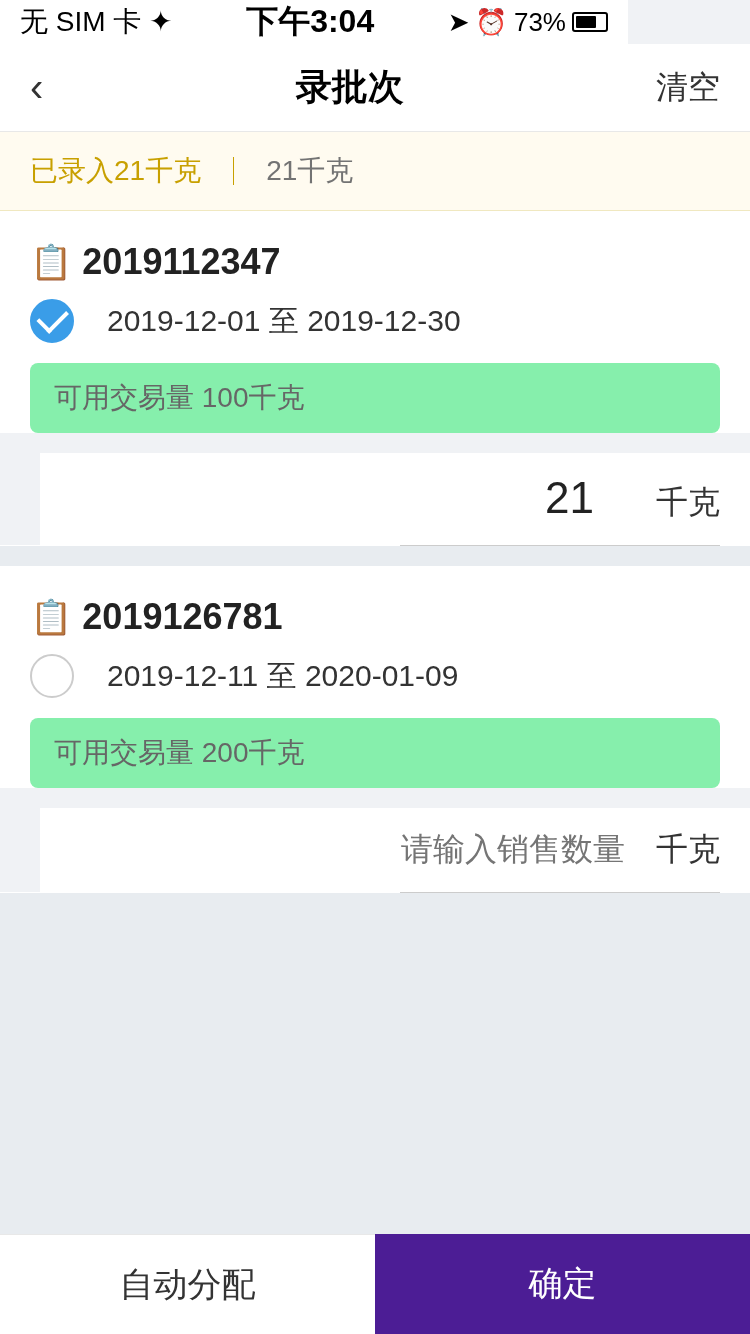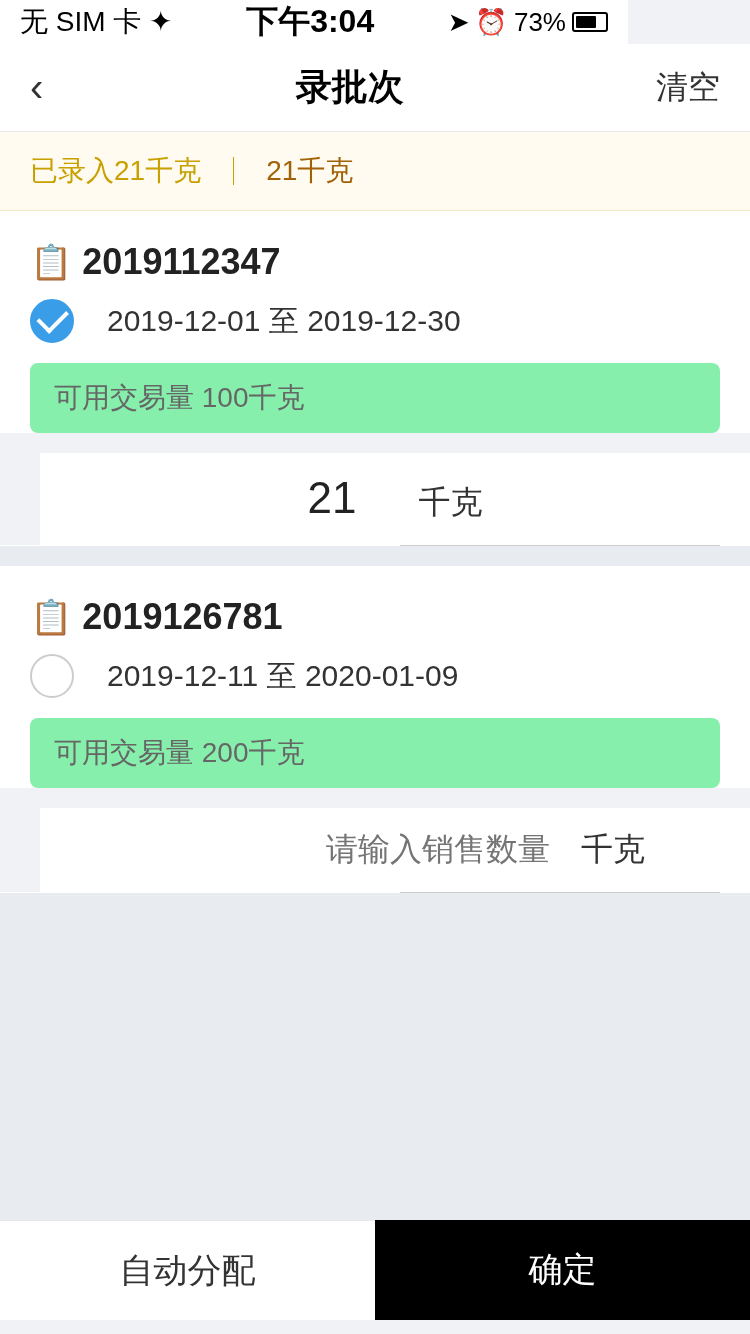--- a/index.html
+++ b/index.html
@@ -85,21 +85,21 @@
       font-size: 28px;
       color: #c8a000;
     }
     .summary-divider {
       width: 1px;
       height: 28px;
       background: #c8a000;
     }
     .summary-value {
       font-size: 28px;
-      color: #a16207;
+      color: #737373;
     }
 
     
     .batch-card {
       width: 750px;
       background: #fff;
       padding: 30px 30px 0 30px;
       margin-bottom: 0;
     }
 
@@ -161,21 +161,21 @@
       padding: 16px 24px;
       margin-bottom: 20px;
       font-size: 28px;
       color: #666;
     }
 
     
     .quantity-row {
       display: flex;
       align-items: baseline;
-      justify-content: center;
+      justify-content: flex-end;
       gap: 16px;
       padding: 20px 30px;
       background: #fff;
       margin-left: 40px;
     }
     .quantity-value {
       font-size: 44px;
       color: #222;
       font-weight: 500;
     }
@@ -199,38 +199,38 @@
       height: 20px;
       background: #e8ecf0;
     }
 
     
     .bottom-bar {
       width: 750px;
       height: 100px;
       display: flex;
       position: fixed;
-      bottom: 14px;
+      bottom: 0;
       left: 0;
     }
     .btn-auto {
       flex: 1;
       background: #fff;
       border: none;
       font-size: 34px;
       color: #333;
       cursor: pointer;
       display: flex;
       align-items: center;
       justify-content: center;
       border-top: 1px solid #e8e8e8;
     }
     .btn-confirm {
       flex: 1;
-      background: #000000;
+      background: #4c1d95;
       border: none;
       font-size: 34px;
       color: #fff;
       cursor: pointer;
       display: flex;
       align-items: center;
       justify-content: center;
     }
 
     .underline-row {

